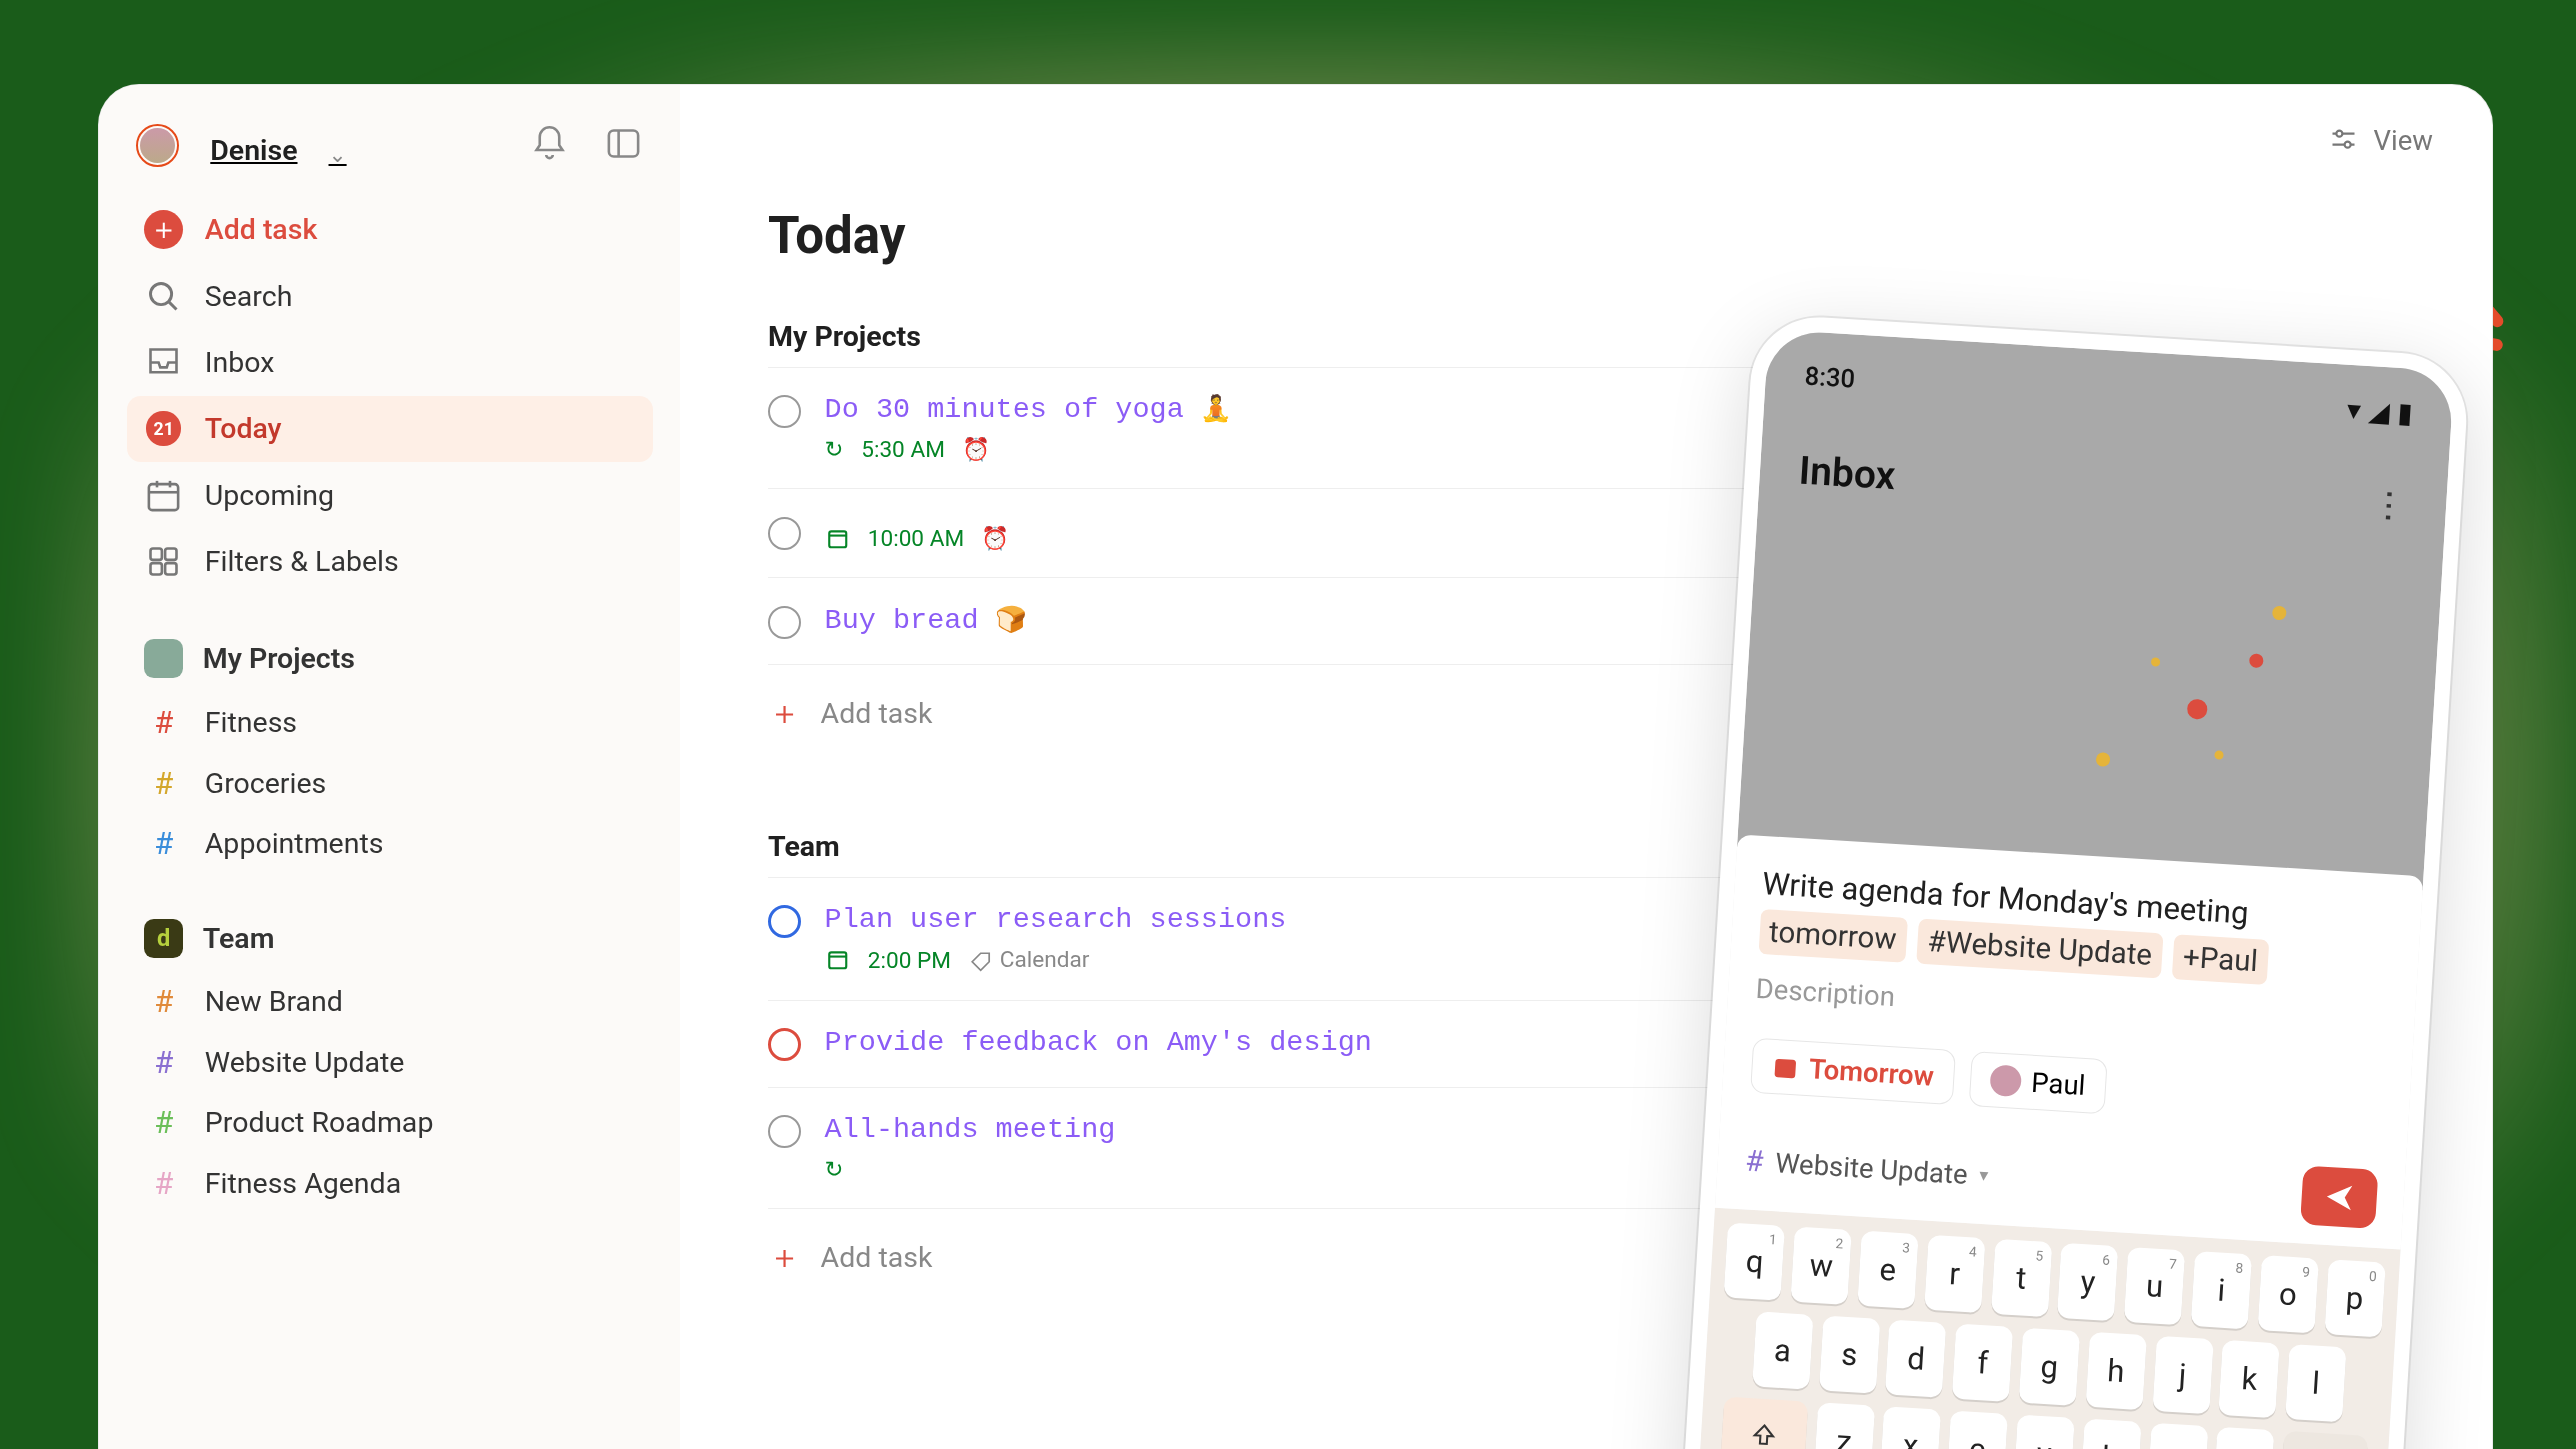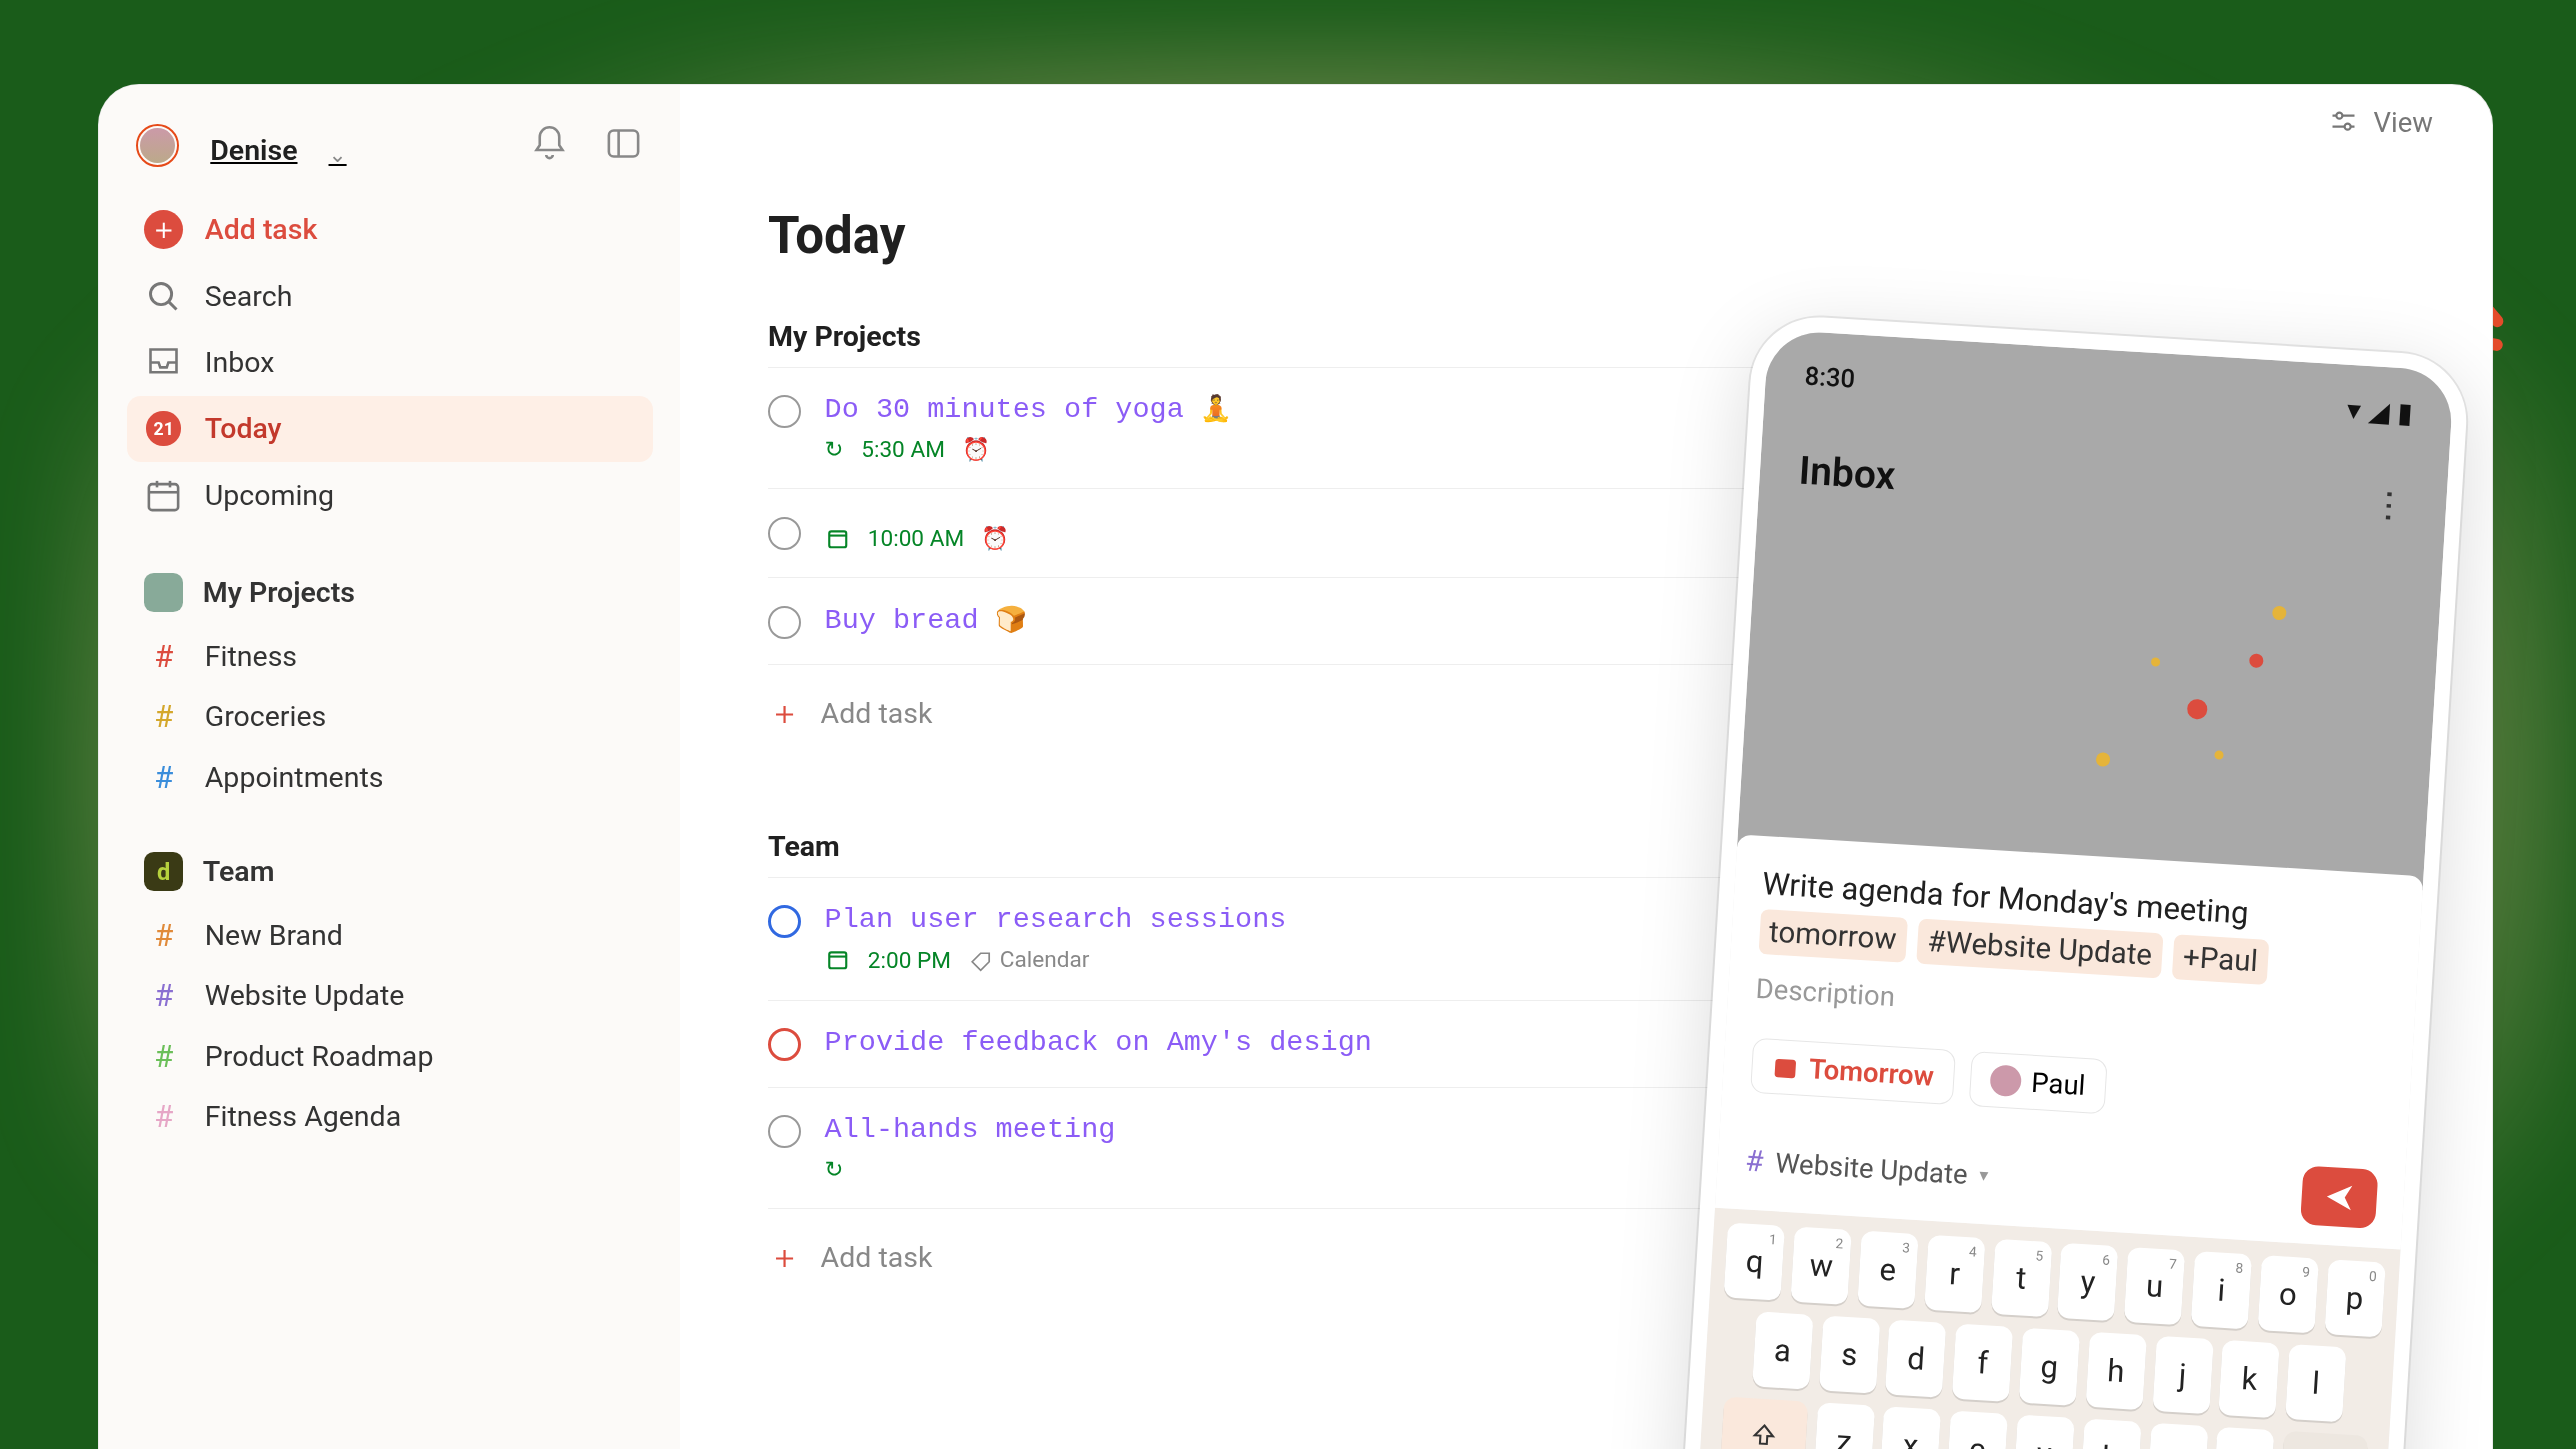--- a/index.html
+++ b/index.html
@@ -138,21 +138,21 @@
 
   
   .main {
     flex: 1;
     padding: 39px 88px;
     position: relative;
     overflow: hidden;
   }
   .view-toggle {
     position: absolute;
-    right: 59px; top: 21px;
+    right: 59px; top: 39px;
     display: flex; gap: 13.7px;
     color: #777; font-size: 27.5px;
     cursor: pointer;
   }
   .page-title {
     font-size: 51px;
     font-weight: 700;
     color: #202020;
     margin: 82px 0 55px 0;
   }
@@ -397,20 +397,31 @@
     <div class="nav-item">
       <span class="nav-ico">
         <svg viewBox="0 0 24 24" fill="none" stroke="#777" stroke-width="1.6">
             <rect x="3" y="5" width="18" height="16" rx="2"></rect>
             <line x1="3" y1="10" x2="21" y2="10"></line>
             <line x1="8" y1="3" x2="8" y2="7"></line>
             <line x1="16" y1="3" x2="16" y2="7"></line>
           </svg>
       </span>
       <span>Upcoming</span>
+    </div>
+    <div class="nav-item">
+      <span class="nav-ico">
+        <svg viewBox="0 0 24 24" fill="none" stroke="#777" stroke-width="1.6">
+            <rect x="4" y="4" width="7" height="7" rx="1.5"></rect>
+            <rect x="13" y="4" width="7" height="7" rx="1.5"></rect>
+            <rect x="4" y="13" width="7" height="7" rx="1.5"></rect>
+            <rect x="13" y="13" width="7" height="7" rx="1.5"></rect>
+          </svg>
+      </span>
+      <span>Filters &amp; Labels</span>
     </div>
 
     <div class="section-head">
       <div class="proj-avatar"></div>
       <span>My Projects</span>
     </div>
     <div id="my-projects">
         <div class="proj-item">
           <span class="hash" style="color:#dc4c3e">#</span>
           <span>Fitness</span>

